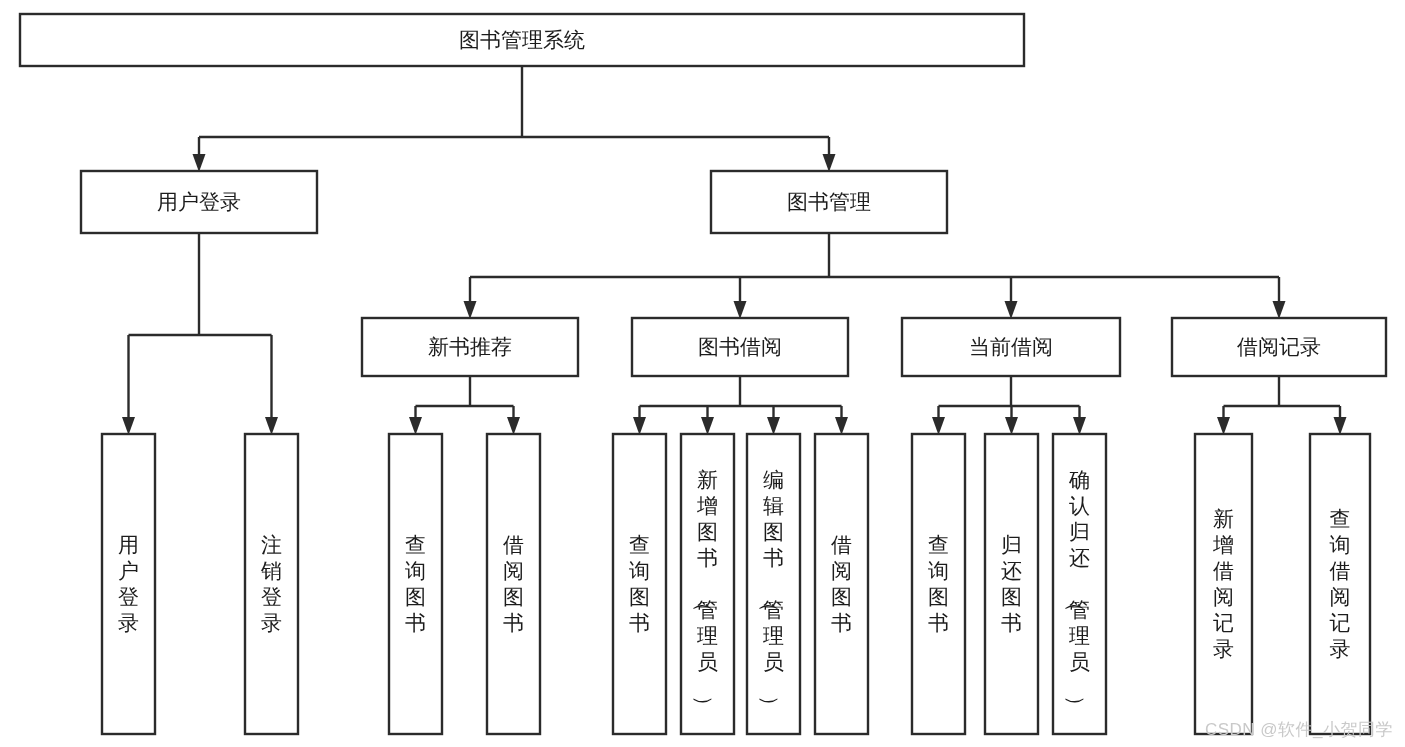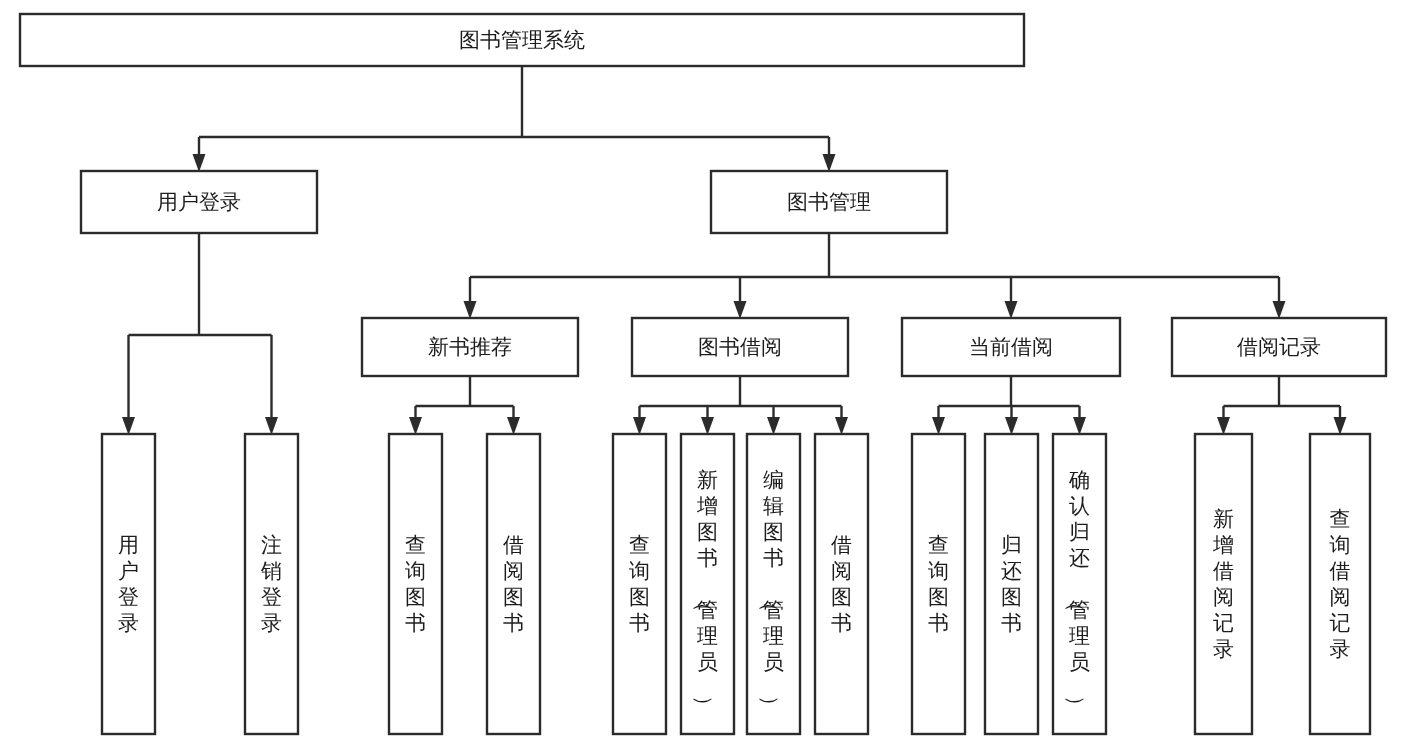--- a/index.html
+++ b/index.html
@@ -218,13 +218,14 @@
         <g>
           <rect x="1195" y="434" width="57" height="300" class="node-box"></rect>
           <text x="1223.5" y="526.28" class="node-label-v"><tspan x="1223.5" dy="0">新</tspan><tspan x="1223.5" dy="26">增</tspan><tspan x="1223.5" dy="26">借</tspan><tspan x="1223.5" dy="26">阅</tspan><tspan x="1223.5" dy="26">记</tspan><tspan x="1223.5" dy="26">录</tspan></text>
         </g>
         <g>
           <rect x="1310" y="434" width="60" height="300" class="node-box"></rect>
           <text x="1340" y="526.28" class="node-label-v"><tspan x="1340" dy="0">查</tspan><tspan x="1340" dy="26">询</tspan><tspan x="1340" dy="26">借</tspan><tspan x="1340" dy="26">阅</tspan><tspan x="1340" dy="26">记</tspan><tspan x="1340" dy="26">录</tspan></text>
         </g>
       </g>
   </svg>
+  <div class="watermark-text">CSDN @软件_小贺同学</div>
 </div>
 
 </body></html>

